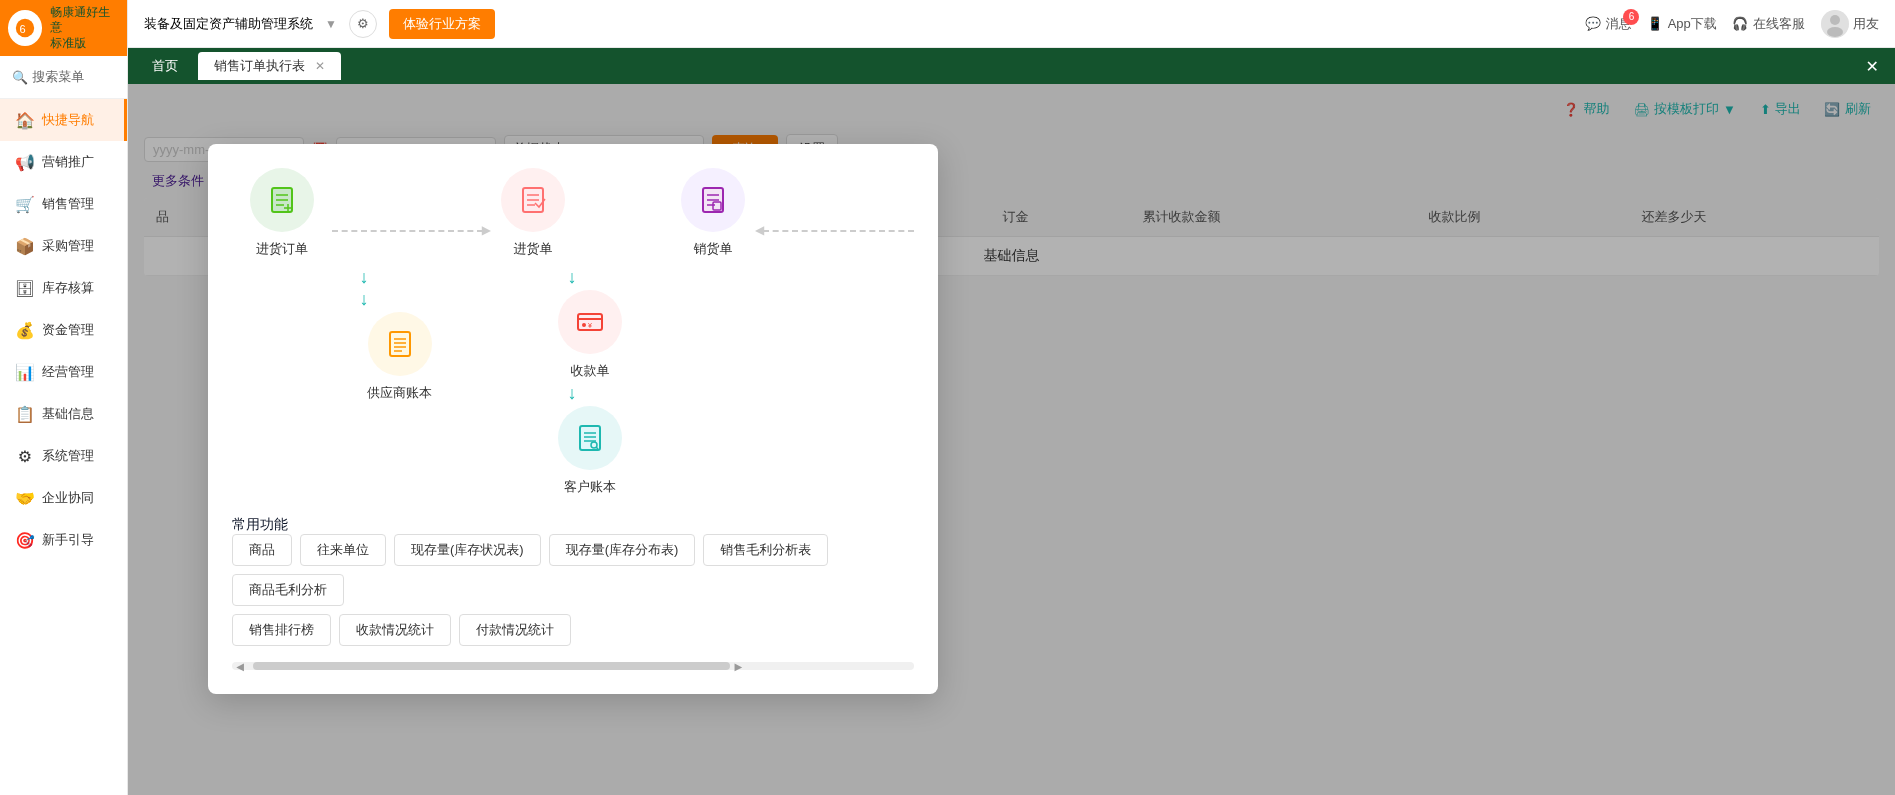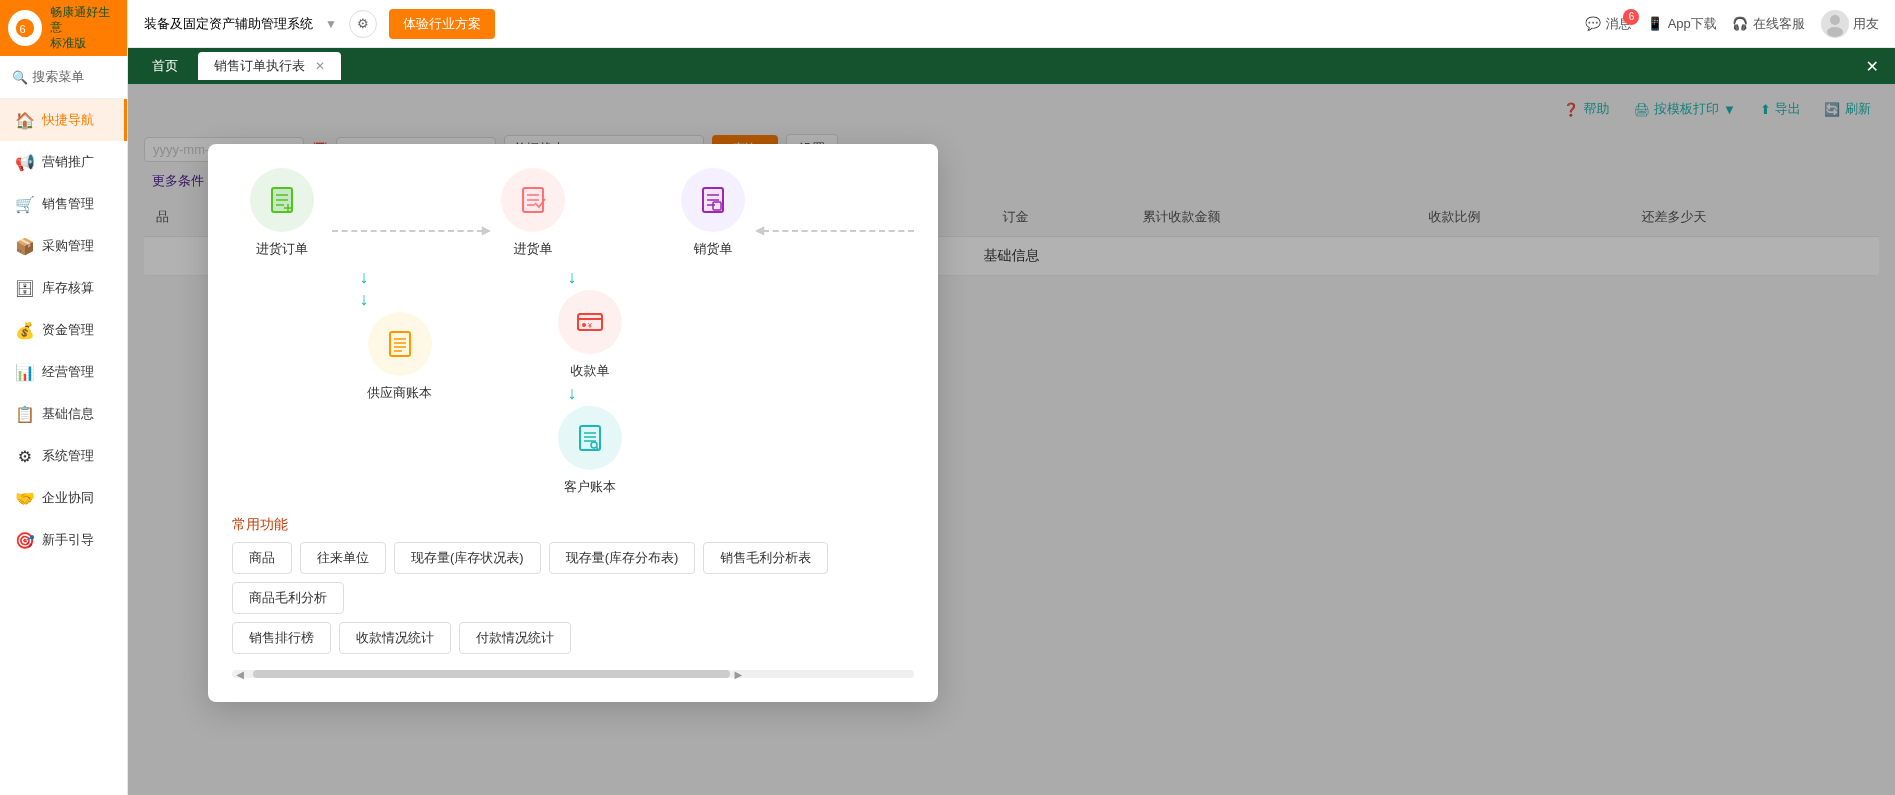--- a/index.html
+++ b/index.html
@@ -75,21 +75,21 @@
     .flow-circle.green { background: #e8f5e8; color: #52c41a; }
     .flow-circle.pink { background: #fff0f0; color: #ff4d4f; }
     .flow-circle.purple { background: #f5f0ff; color: #9c27b0; }
     .flow-circle.orange { background: #fff8e6; color: #ff9800; }
     .flow-circle.teal { background: #e6f7f7; color: #1eb8b0; }
     .flow-circle.red { background: #fff0f0; color: #f44336; }
     .flow-label { font-size: 13px; color: #333; text-align: center; }
 
     
     .common-section { }
-    .common-title { font-size: 14px; color: #c2410c; font-weight: 500; margin-bottom: 8px; }
+    .common-title { font-size: 14px; color: #0f172a; font-weight: 500; margin-bottom: 0; }
     .common-buttons { display: flex; flex-wrap: wrap; gap: 8px; }
     .common-btn { border: 1px solid #ddd; border-radius: 4px; padding: 6px 16px; font-size: 13px; color: #333; cursor: pointer; background: #fff; }
 
     
     .modal-scrollbar { margin-top: 16px; height: 8px; background: #f0f0f0; border-radius: 4px; display: flex; align-items: center; }
     .scrollbar-thumb { height: 8px; background: #ccc; border-radius: 4px; width: 70%; margin-left: 5px; }
     .scrollbar-arrow { width: 16px; height: 16px; display: flex; align-items: center; justify-content: center; cursor: pointer; color: #999; font-size: 10px; }
 
     .arrow-right-dashed { flex: 1; display: flex; align-items: center; justify-content: center; padding-bottom: 30px; }
 

